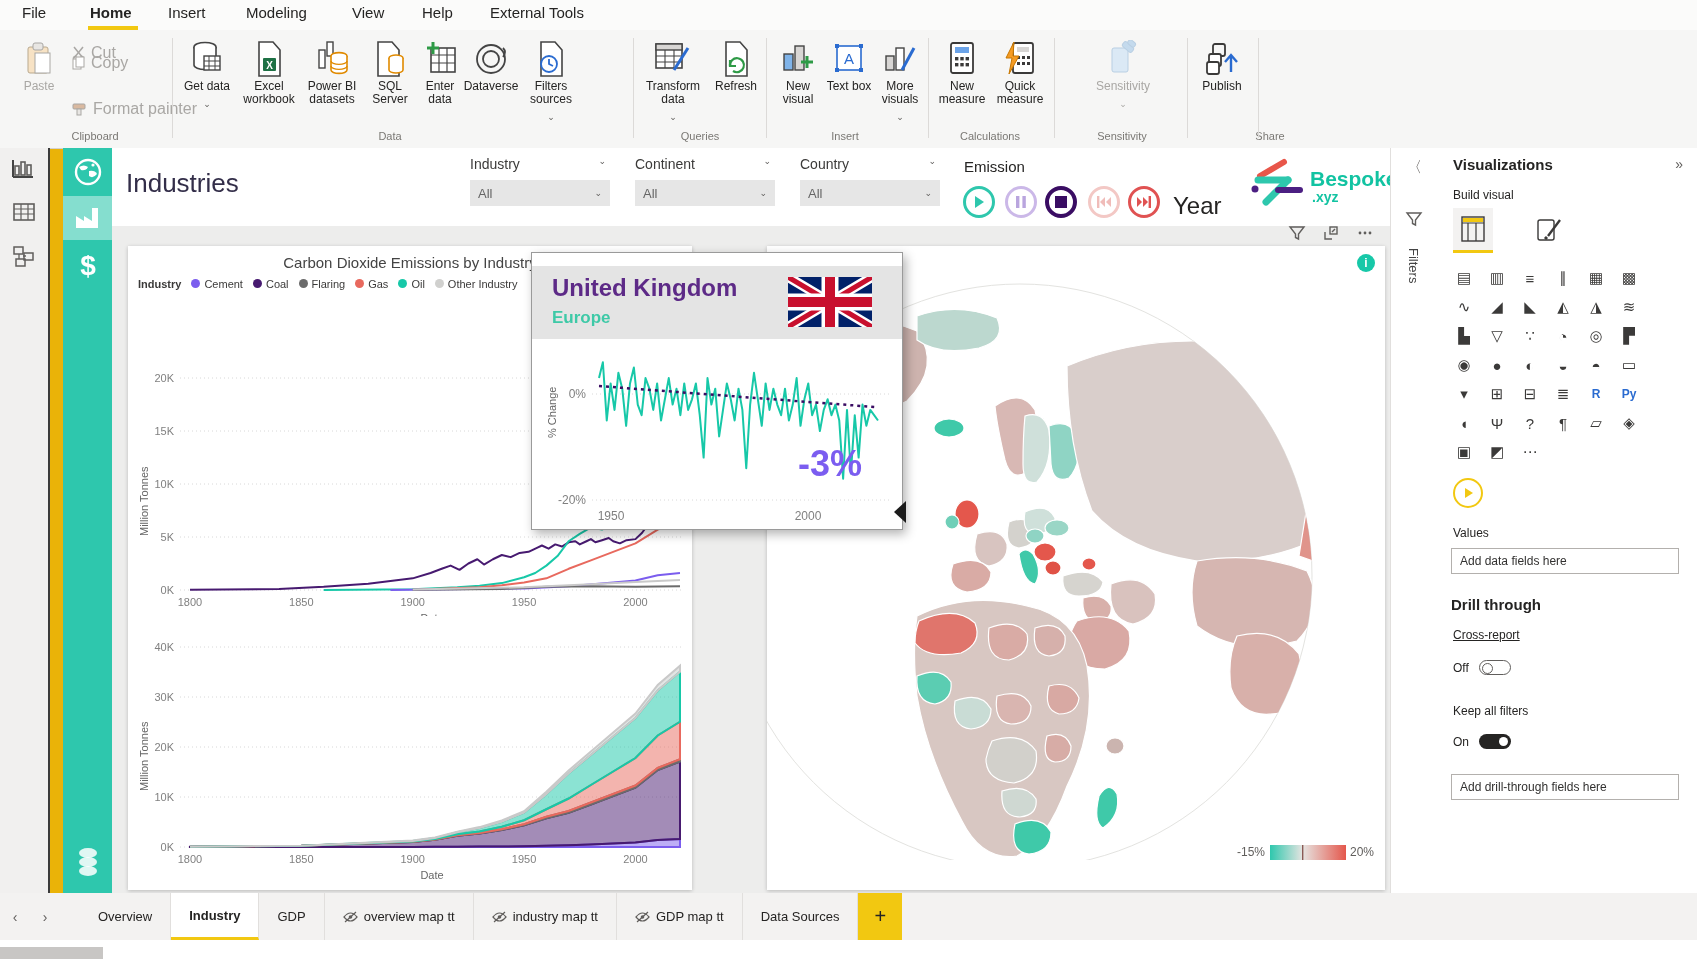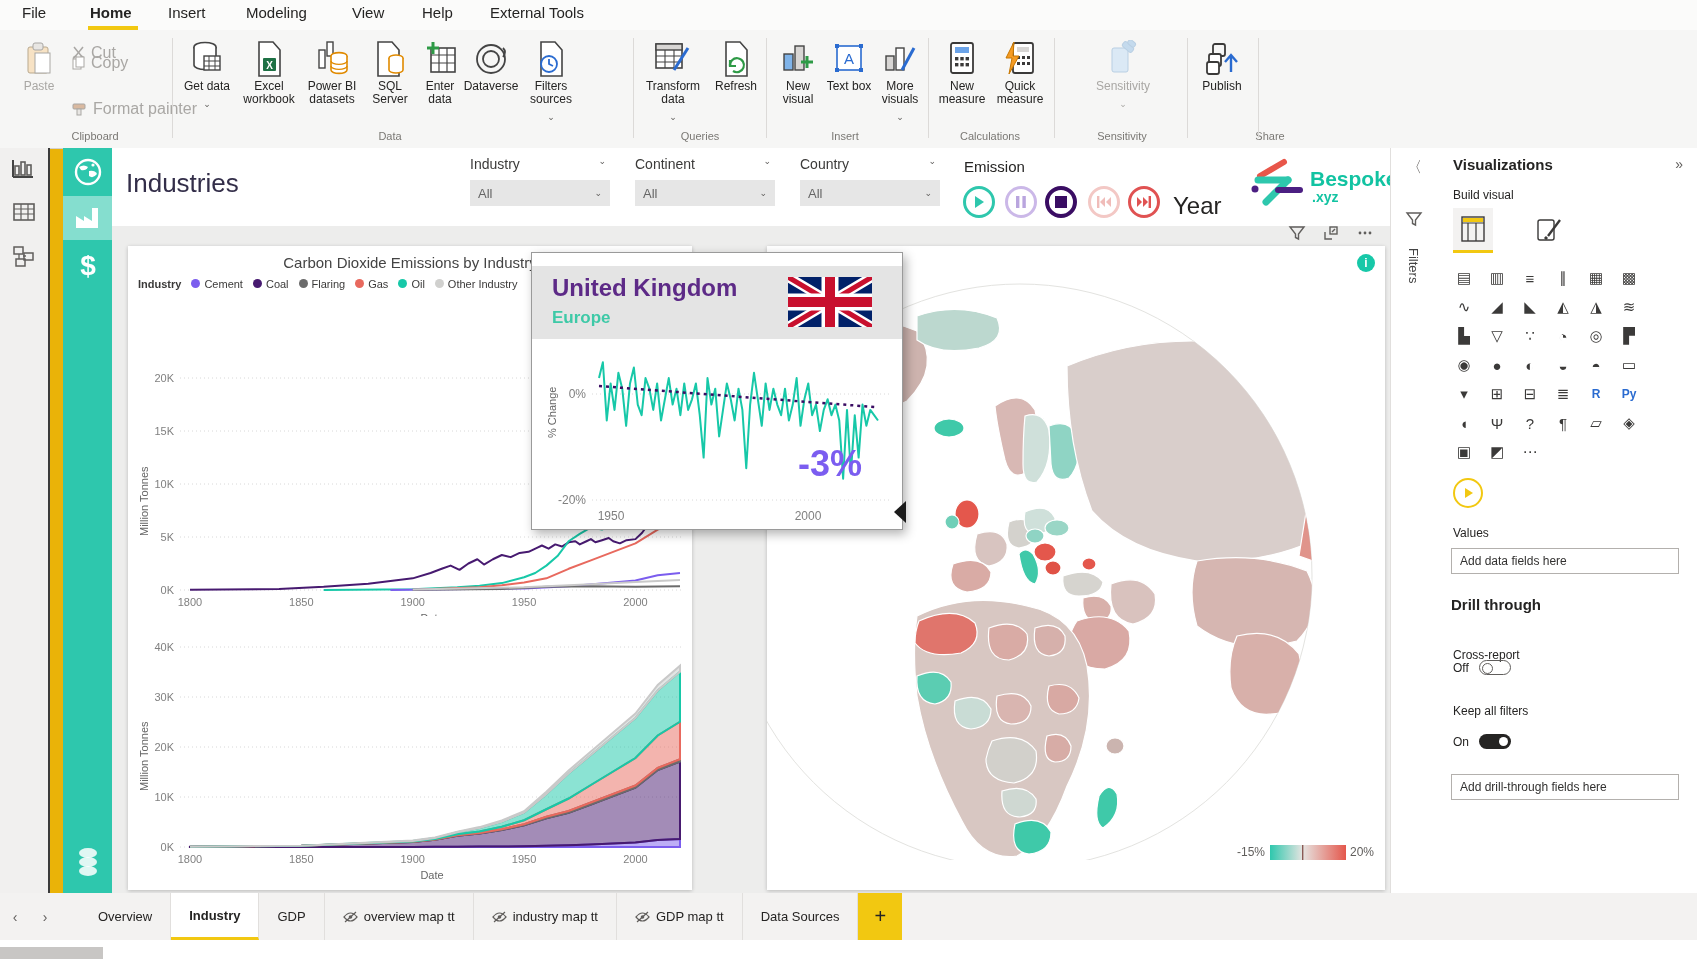--- a/index.html
+++ b/index.html
@@ -691,21 +691,21 @@
     </div>
     <div id="icon-grid"></div>
     <div class="abs" style="left:16px;top:330px;width:26px;height:26px;border:2.5px solid #F2C811;border-radius:50%;display:flex;align-items:center;justify-content:center;">
       <svg width="11" height="12">
           <path d="M2 1 L10 6 L2 11 z" fill="#F2C811"></path>
         </svg>
     </div>
     <div class="vp-section" style="top:378px;">Values</div>
     <div class="vp-box" style="top:400px;">Add data fields here</div>
     <div class="vp-h2" style="top:448px;">Drill through</div>
-    <div class="vp-section" style="top:500px;">Cross-report</div>
+    <div class="vp-section" style="top:480px;text-decoration:underline;">Cross-report</div>
     <div class="toggle" style="left:16px;top:512px;">
       <span>Off</span>
       <span class="pill off">
           <span class="knob"></span>
         </span>
     </div>
     <div class="vp-section" style="top:556px;">Keep all filters</div>
     <div class="toggle" style="left:16px;top:586px;">
       <span>On</span>
       <span class="pill on">

